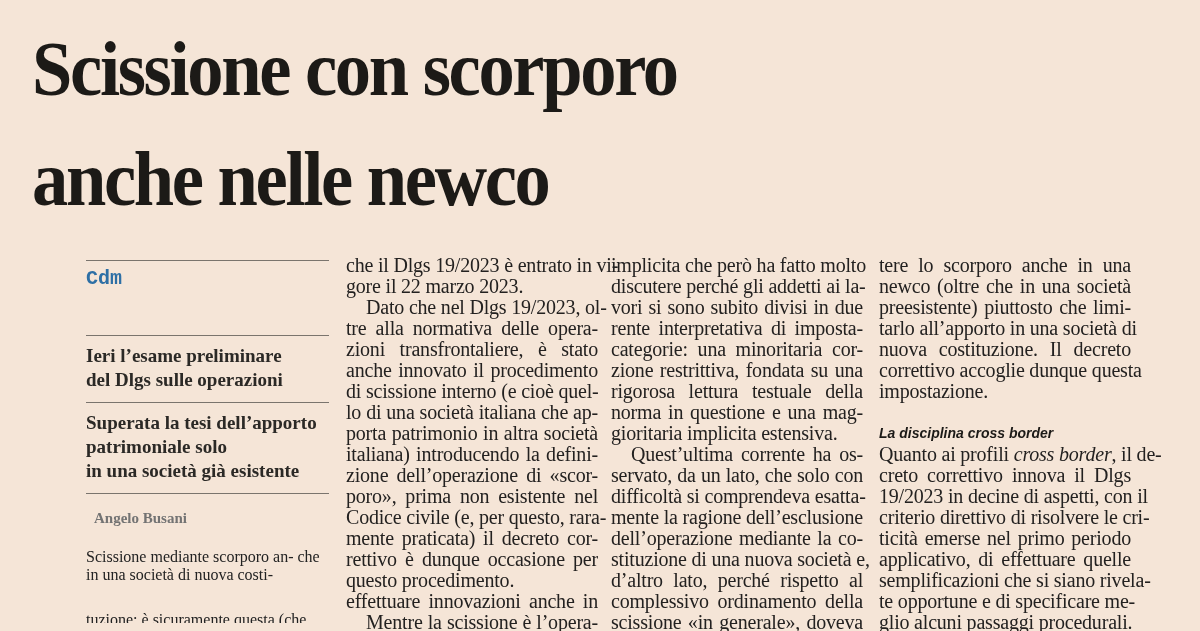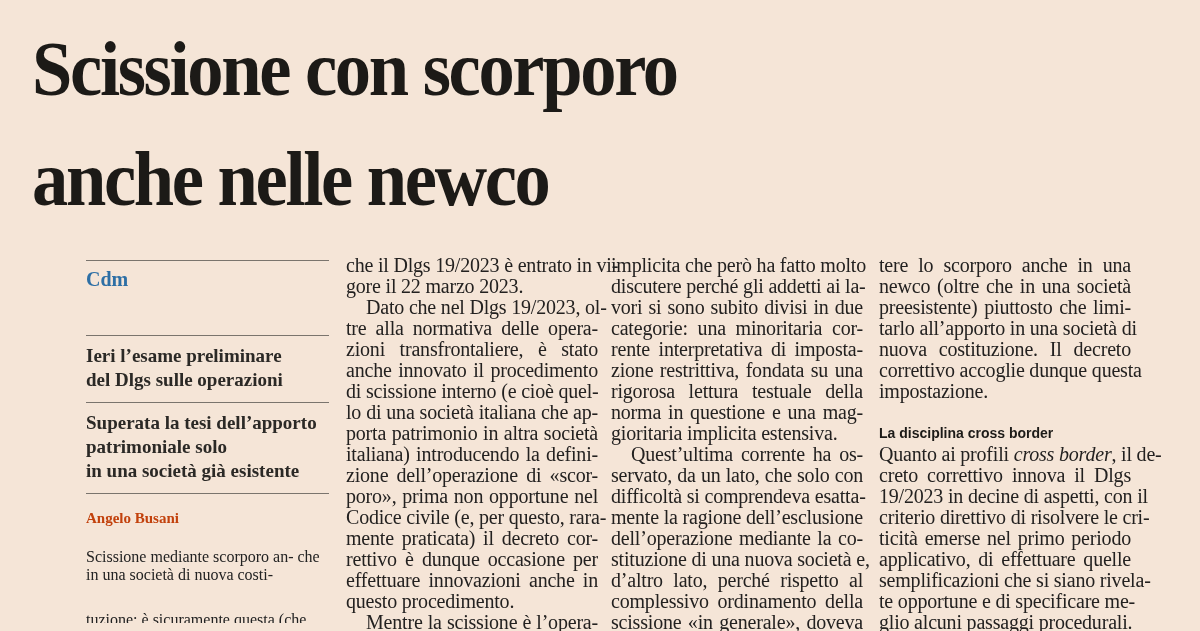--- a/index.html
+++ b/index.html
@@ -37,42 +37,42 @@
       left: 86px;
       top: 260px;
       width: 243px;
     }
     .rule {
       height: 0;
       border-top: 1px solid #7a746d;
       margin: 0;
     }
     .section-label {
-      font-family: Liberation Serif, serif;
+      font-family: Liberation Mono, monospace;
       font-weight: bold;
       font-size: 20px;
       color: #2d6fa5;
       margin: 6px 0 0 0;
       height: 68px;
       line-height: 24px;
     }
     .summary {
       font-size: 19px;
       line-height: 24px;
       color: #2b2926;
       margin: 8px 0 10px 0;
     }
     .summary .sline { display: block; white-space: nowrap; font-weight: bold; }
     .byline {
       font-family: "Liberation Serif", serif;
       font-weight: bold;
       font-size: 15px;
       line-height: 20px;
-      margin: 14px 0 20px 0;
-      color: #c2410c;
+      margin: 14px 0 20px 8px;
+      color: #737373;
     }
     .body-line, .col .bline {
       display: block;
       font-size: 20px;
       line-height: 21px;
       white-space: nowrap;
       color: #232120;
       text-align: justify;
       text-align-last: justify;
       letter-spacing: -0.2px;
@@ -90,20 +90,21 @@
     .col3 { left: 879px; }
 
     .subhead {
       display: block;
       font-family: "Liberation Sans", "DejaVu Sans", sans-serif;
       font-weight: bold;
       font-size: 14px;
       line-height: 21px;
       color: #1c1a17;
       margin-top: 21px;
+      font-style: italic;
     }
     .bline em { font-style: italic; }
     .cutoff {
       overflow: hidden;
       height: 12px;
       margin-top: 27px;
     }
   </style>
 </head>
 <body>
@@ -141,36 +142,36 @@
   <span class="bline last">gore il 22 marzo 2023.</span>
   <span class="bline indent">Dato che nel Dlgs 19/2023, ol-</span>
   <span class="bline">tre alla normativa delle opera-</span>
   <span class="bline">zioni transfrontaliere, è stato</span>
   <span class="bline">anche innovato il procedimento</span>
   <span class="bline">di scissione interno (e cioè quel-</span>
   <span class="bline">lo di una società italiana che ap-</span>
   <span class="bline">porta patrimonio in altra società</span>
   <span class="bline">italiana) introducendo la defini-</span>
   <span class="bline">zione dell’operazione di «scor-</span>
-  <span class="bline">poro», prima non opportune nel</span>
+  <span class="bline">poro», prima non esistente nel</span>
   <span class="bline">Codice civile (e, per questo, rara-</span>
   <span class="bline">mente praticata) il decreto cor-</span>
   <span class="bline">rettivo è dunque occasione per</span>
+  <span class="bline last">questo procedimento.</span>
   <span class="bline">effettuare innovazioni anche in</span>
-  <span class="bline last">questo procedimento.</span>
   <span class="bline indent">Mentre la scissione è l’opera-</span>
 
 </div>
 
 <div class="col col2">
   <span class="bline">implicita che però ha fatto molto</span>
   <span class="bline">discutere perché gli addetti ai la-</span>
   <span class="bline">vori si sono subito divisi in due</span>
+  <span class="bline">rente interpretativa di imposta-</span>
   <span class="bline">categorie: una minoritaria cor-</span>
-  <span class="bline">rente interpretativa di imposta-</span>
   <span class="bline">zione restrittiva, fondata su una</span>
   <span class="bline">rigorosa lettura testuale della</span>
   <span class="bline">norma in questione e una mag-</span>
   <span class="bline last">gioritaria implicita estensiva.</span>
   <span class="bline indent">Quest’ultima corrente ha os-</span>
   <span class="bline">servato, da un lato, che solo con</span>
   <span class="bline">difficoltà si comprendeva esatta-</span>
   <span class="bline">mente la ragione dell’esclusione</span>
   <span class="bline">dell’operazione mediante la co-</span>
   <span class="bline">stituzione di una nuova società e,</span>

